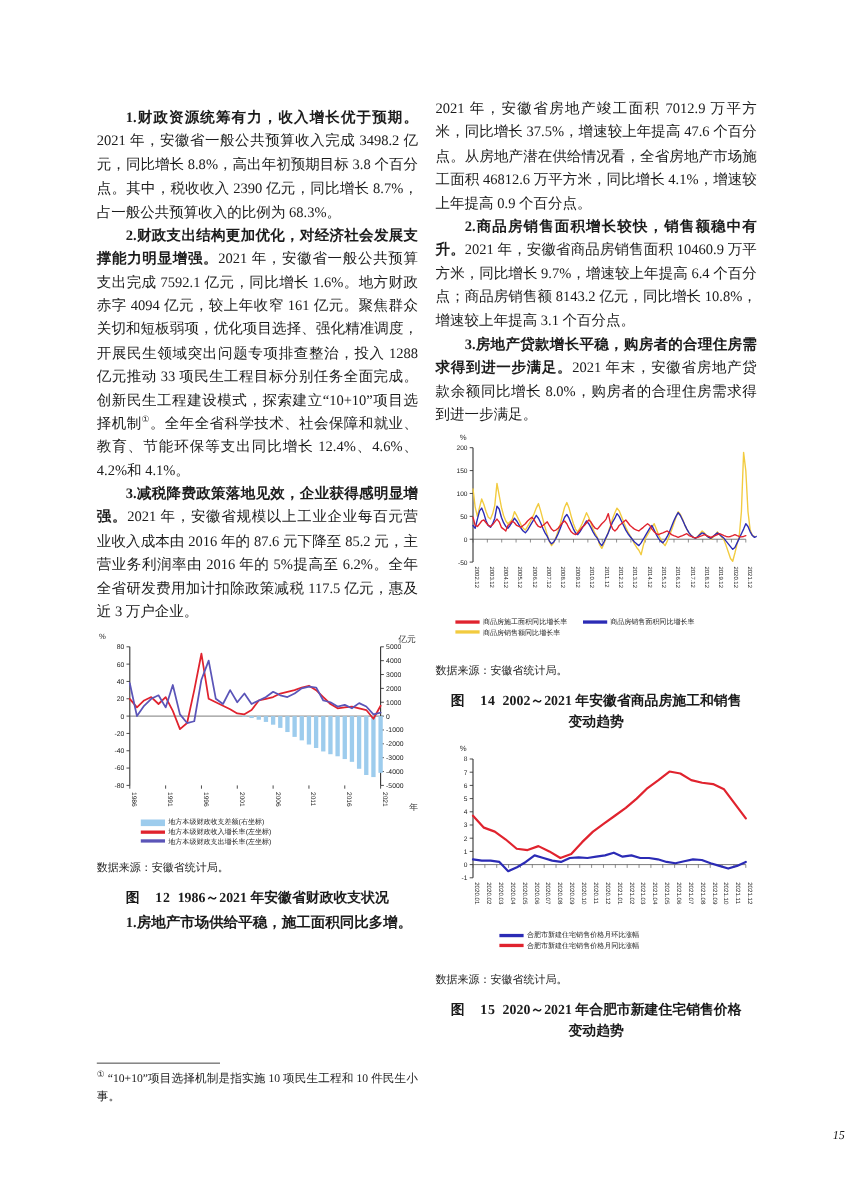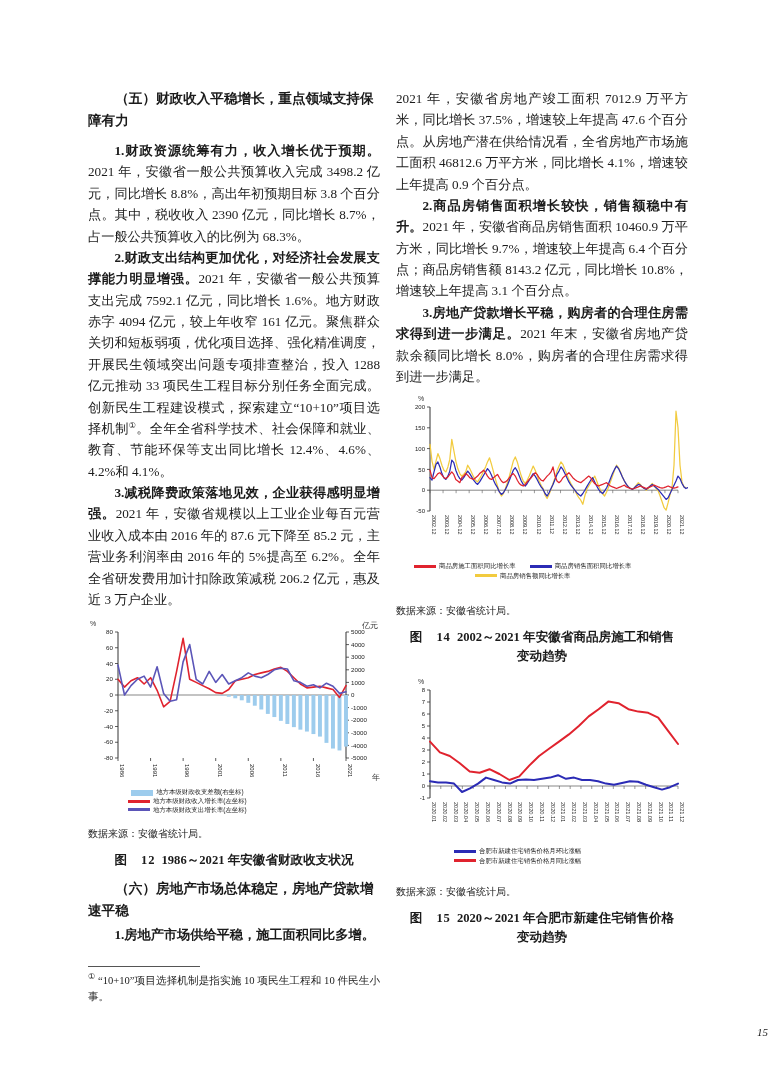--- a/index.html
+++ b/index.html
@@ -17,45 +17,44 @@
   .indent{text-indent:2em;}
   .b{font-weight:bold;}
   .heading{font-weight:bold;font-size:13.6px;line-height:1.62;text-indent:2em;}
   .sup{font-size:8px;vertical-align:super;}
 
   .src{font-size:10px;margin-top:6px;text-indent:0;}
   .figcap{font-weight:bold;font-size:12.6px;text-align:center;line-height:1.5;margin-top:9px;}
   .figcap .num{letter-spacing:0.06em;text-align:right;}
 
   
-  .chart{position:relative;box-sizing:border-box;text-align:center;}
+  .chart{position:relative;box-sizing:border-box;}
   .axis-unit{position:absolute;font-size:7px;color:#333;font-family:"Liberation Sans",sans-serif;}
   .legend{font-size:6.4px;font-family:"Liberation Sans",sans-serif;color:#222;}
   .lgline{display:inline-block;width:22px;height:3px;vertical-align:middle;margin-right:3px;}
   .lgbar{display:inline-block;width:22px;height:6px;vertical-align:middle;margin-right:3px;}
 
   
   .footnote{position:absolute;left:88px;width:292px;font-size:10.6px;line-height:1.5;}
   .fnrule{width:112px;height:1px;background:#555;margin-bottom:4px;}
   .pageno{position:absolute;left:0;right:0;top:1026px;text-align:right;font-size:11px;font-style:italic;}
 </style>
 </head>
 <body>
 
 <div class="page">
 
   <div class="col col-left">
 
-    <div class="heading">（五）财政收入平稳增长，重点领域支持保障有力</div>
 
     <p class="indent" style="margin-top:8px;"><span class="b">1.财政资源统筹有力，收入增长优于预期。</span><span>2021 年，安徽省一般公共预算收入完成 3498.2 亿元，同比增长 8.8%，高出年初预期目标 3.8 个百分点。其中，税收收入 2390 亿元，同比增长 8.7%，占一般公共预算收入的比例为 68.3%。</span></p>
 
     <p class="indent"><span class="b">2.财政支出结构更加优化，对经济社会发展支撑能力明显增强。</span><span>2021 年，安徽省一般公共预算支出完成 7592.1 亿元，同比增长 1.6%。地方财政赤字 4094 亿元，较上年收窄 161 亿元。聚焦群众关切和短板弱项，优化项目选择、强化精准调度，开展民生领域突出问题专项排查整治，投入 1288 亿元推动 33 项民生工程目标分别任务全面完成。创新民生工程建设模式，探索建立“10+10”项目选择机制</span><span class="sup">①</span><span>。全年全省科学技术、社会保障和就业、教育、节能环保等支出同比增长 12.4%、4.6%、4.2%和 4.1%。</span></p>
 
-    <p class="indent"><span class="b">3.减税降费政策落地见效，企业获得感明显增强。</span><span>2021 年，安徽省规模以上工业企业每百元营业收入成本由 2016 年的 87.6 元下降至 85.2 元，主营业务利润率由 2016 年的 5%提高至 6.2%。全年全省研发费用加计扣除政策减税 206.2 亿元，惠及近 3 万户企业。</span></p>
+    <p class="indent"><span class="b">3.减税降费政策落地见效，企业获得感明显增强。</span><span>2021 年，安徽省规模以上工业企业每百元营业收入成本由 2016 年的 87.6 元下降至 85.2 元，主营业务利润率由 2016 年的 5%提高至 6.2%。全年全省研发费用加计扣除政策减税 117.5 亿元，惠及近 3 万户企业。</span></p>
 
     <div class="chart" id="fig13" style="margin-top:10px;height:200px;">
       <div class="axis-unit" style="left:2px;top:0px;">%</div>
       <div class="axis-unit" style="right:2px;top:0px;font-size:8px;">亿元</div>
       <svg id="fig13svg" width="292" height="200">
           <line x1="30" y1="12" x2="30" y2="138" stroke="#333" stroke-width="1"></line>
           <line x1="258" y1="12" x2="258" y2="138" stroke="#333" stroke-width="1"></line>
           <line x1="30" y1="75" x2="258" y2="75" stroke="#555" stroke-width="0.7"></line>
           <line x1="27" y1="12" x2="30" y2="12" stroke="#333" stroke-width="0.8"></line>
           <text x="25" y="14.2" text-anchor="end" font-size="6.2" font-family="Liberation Sans, sans-serif" fill="#222">80</text>
@@ -143,21 +142,20 @@
           <div><span class="lgline" style="background:#5b55b8"></span><span>地方本级财政支出增长率(左坐标)</span></div>
         </div>
     </div>
 
     <p class="src">数据来源：安徽省统计局。</p>
 
     <div class="figcap">
       <span class="num">图　12</span>&nbsp;&nbsp;<span>1986～2021 年安徽省财政收支状况</span>
     </div>
 
-    <div class="heading" style="margin-top:8px;">（六）房地产市场总体稳定，房地产贷款增速平稳</div>
 
     <p class="indent b" style="margin-top:2px;">1.房地产市场供给平稳，施工面积同比多增。</p>
   </div>
 
   <div class="col col-right">
 
     <p>2021 年，安徽省房地产竣工面积 7012.9 万平方米，同比增长 37.5%，增速较上年提高 47.6 个百分点。从房地产潜在供给情况看，全省房地产市场施工面积 46812.6 万平方米，同比增长 4.1%，增速较上年提高 0.9 个百分点。</p>
 
     <p class="indent"><span class="b">2.商品房销售面积增长较快，销售额稳中有升。</span><span>2021 年，安徽省商品房销售面积 10460.9 万平方米，同比增长 9.7%，增速较上年提高 6.4 个百分点；商品房销售额 8143.2 亿元，同比增长 10.8%，增速较上年提高 3.1 个百分点。</span></p>
 

